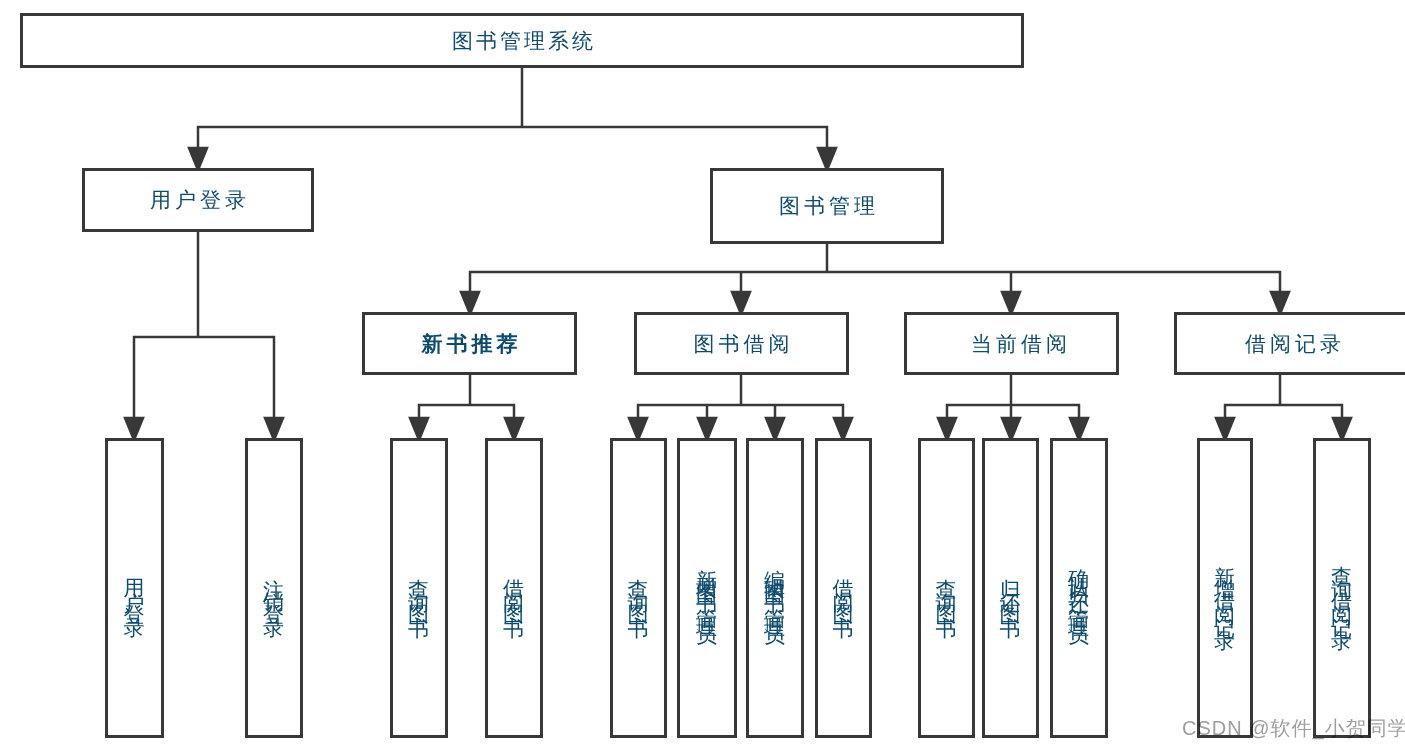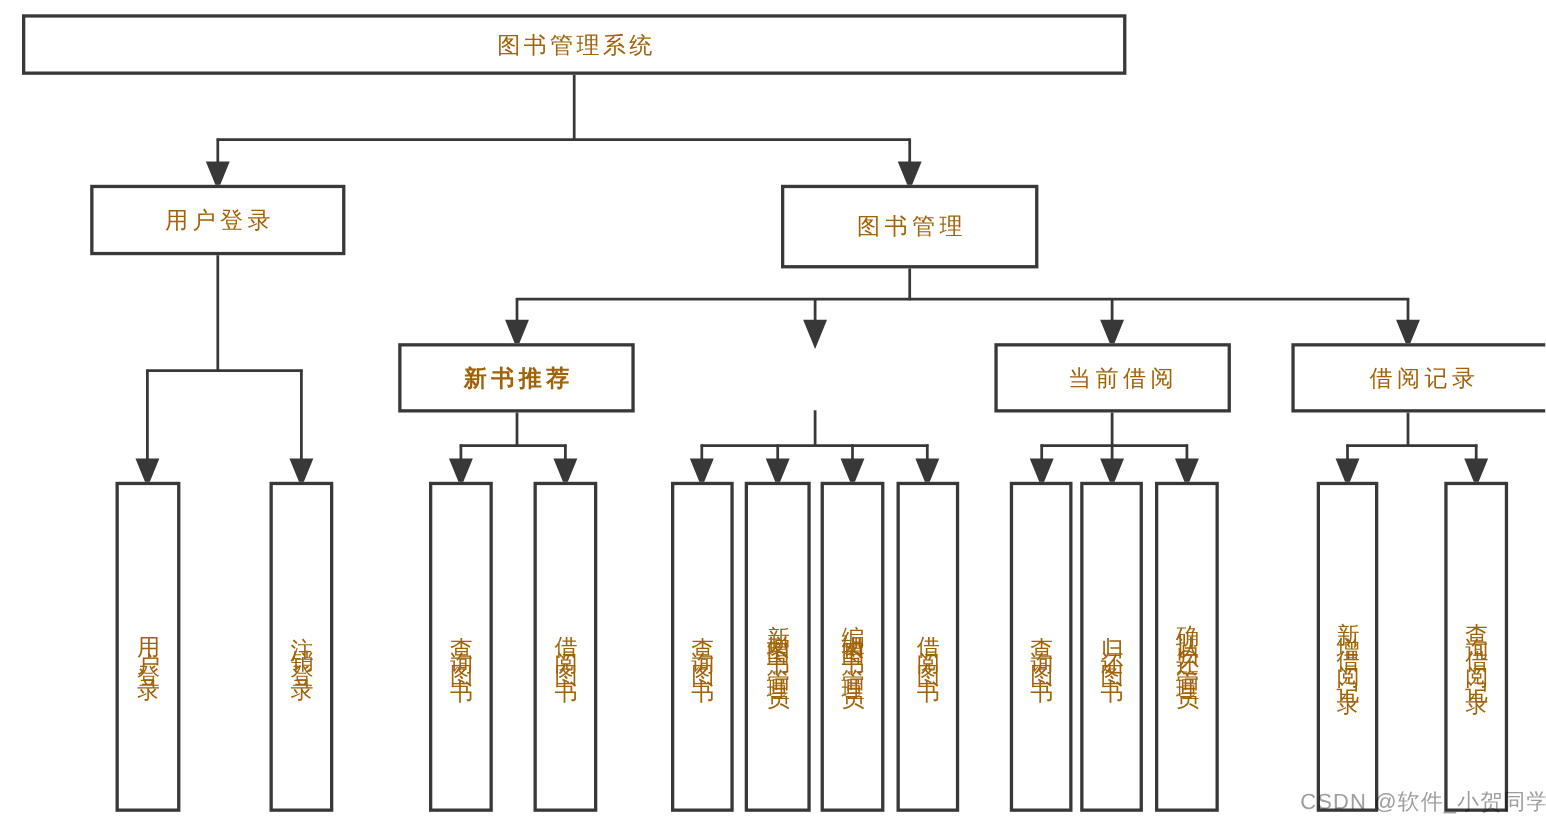--- a/index.html
+++ b/index.html
@@ -23,21 +23,21 @@
   }
   .node {
     position: absolute;
     box-sizing: border-box;
     border: 3px solid #383838;
     background: #ffffff;
     display: flex;
     align-items: center;
     justify-content: center;
     z-index: 1;
-    color: #a16207;
+    color: #0c4a6e;
   }
   .h-label {
     font-size: 21px;
     letter-spacing: 4px;
     text-indent: 4px;
     white-space: nowrap;
   }
   .root .h-label {
     letter-spacing: 3px;
   }
@@ -154,20 +154,23 @@
   <div class="node" style="left:82px; top:168px; width:232px; height:64px;">
     <span class="h-label">用户登录</span>
   </div>
   <div class="node" style="left:710px; top:168px; width:234px; height:76px;">
     <span class="h-label">图书管理</span>
   </div>
 
   <div class="node" style="left:362px; top:312px; width:215px; height:63px;font-weight:bold;">
     <span class="h-label">新书推荐</span>
   </div>
+  <div class="node" style="left:634px; top:312px; width:215px; height:63px;">
+    <span class="h-label">图书借阅</span>
+  </div>
   <div class="node" style="left:904px; top:312px; width:215px; height:63px;padding-left:15px;">
     <span class="h-label">当前借阅</span>
   </div>
   <div class="node" style="left:1174px; top:312px; width:238px; height:63px;">
     <span class="h-label">借阅记录</span>
   </div>
 
   <div class="node" style="left:105px; top:438px; width:59px; height:300px;">
     <span class="v-label">用户登录</span>
   </div>

